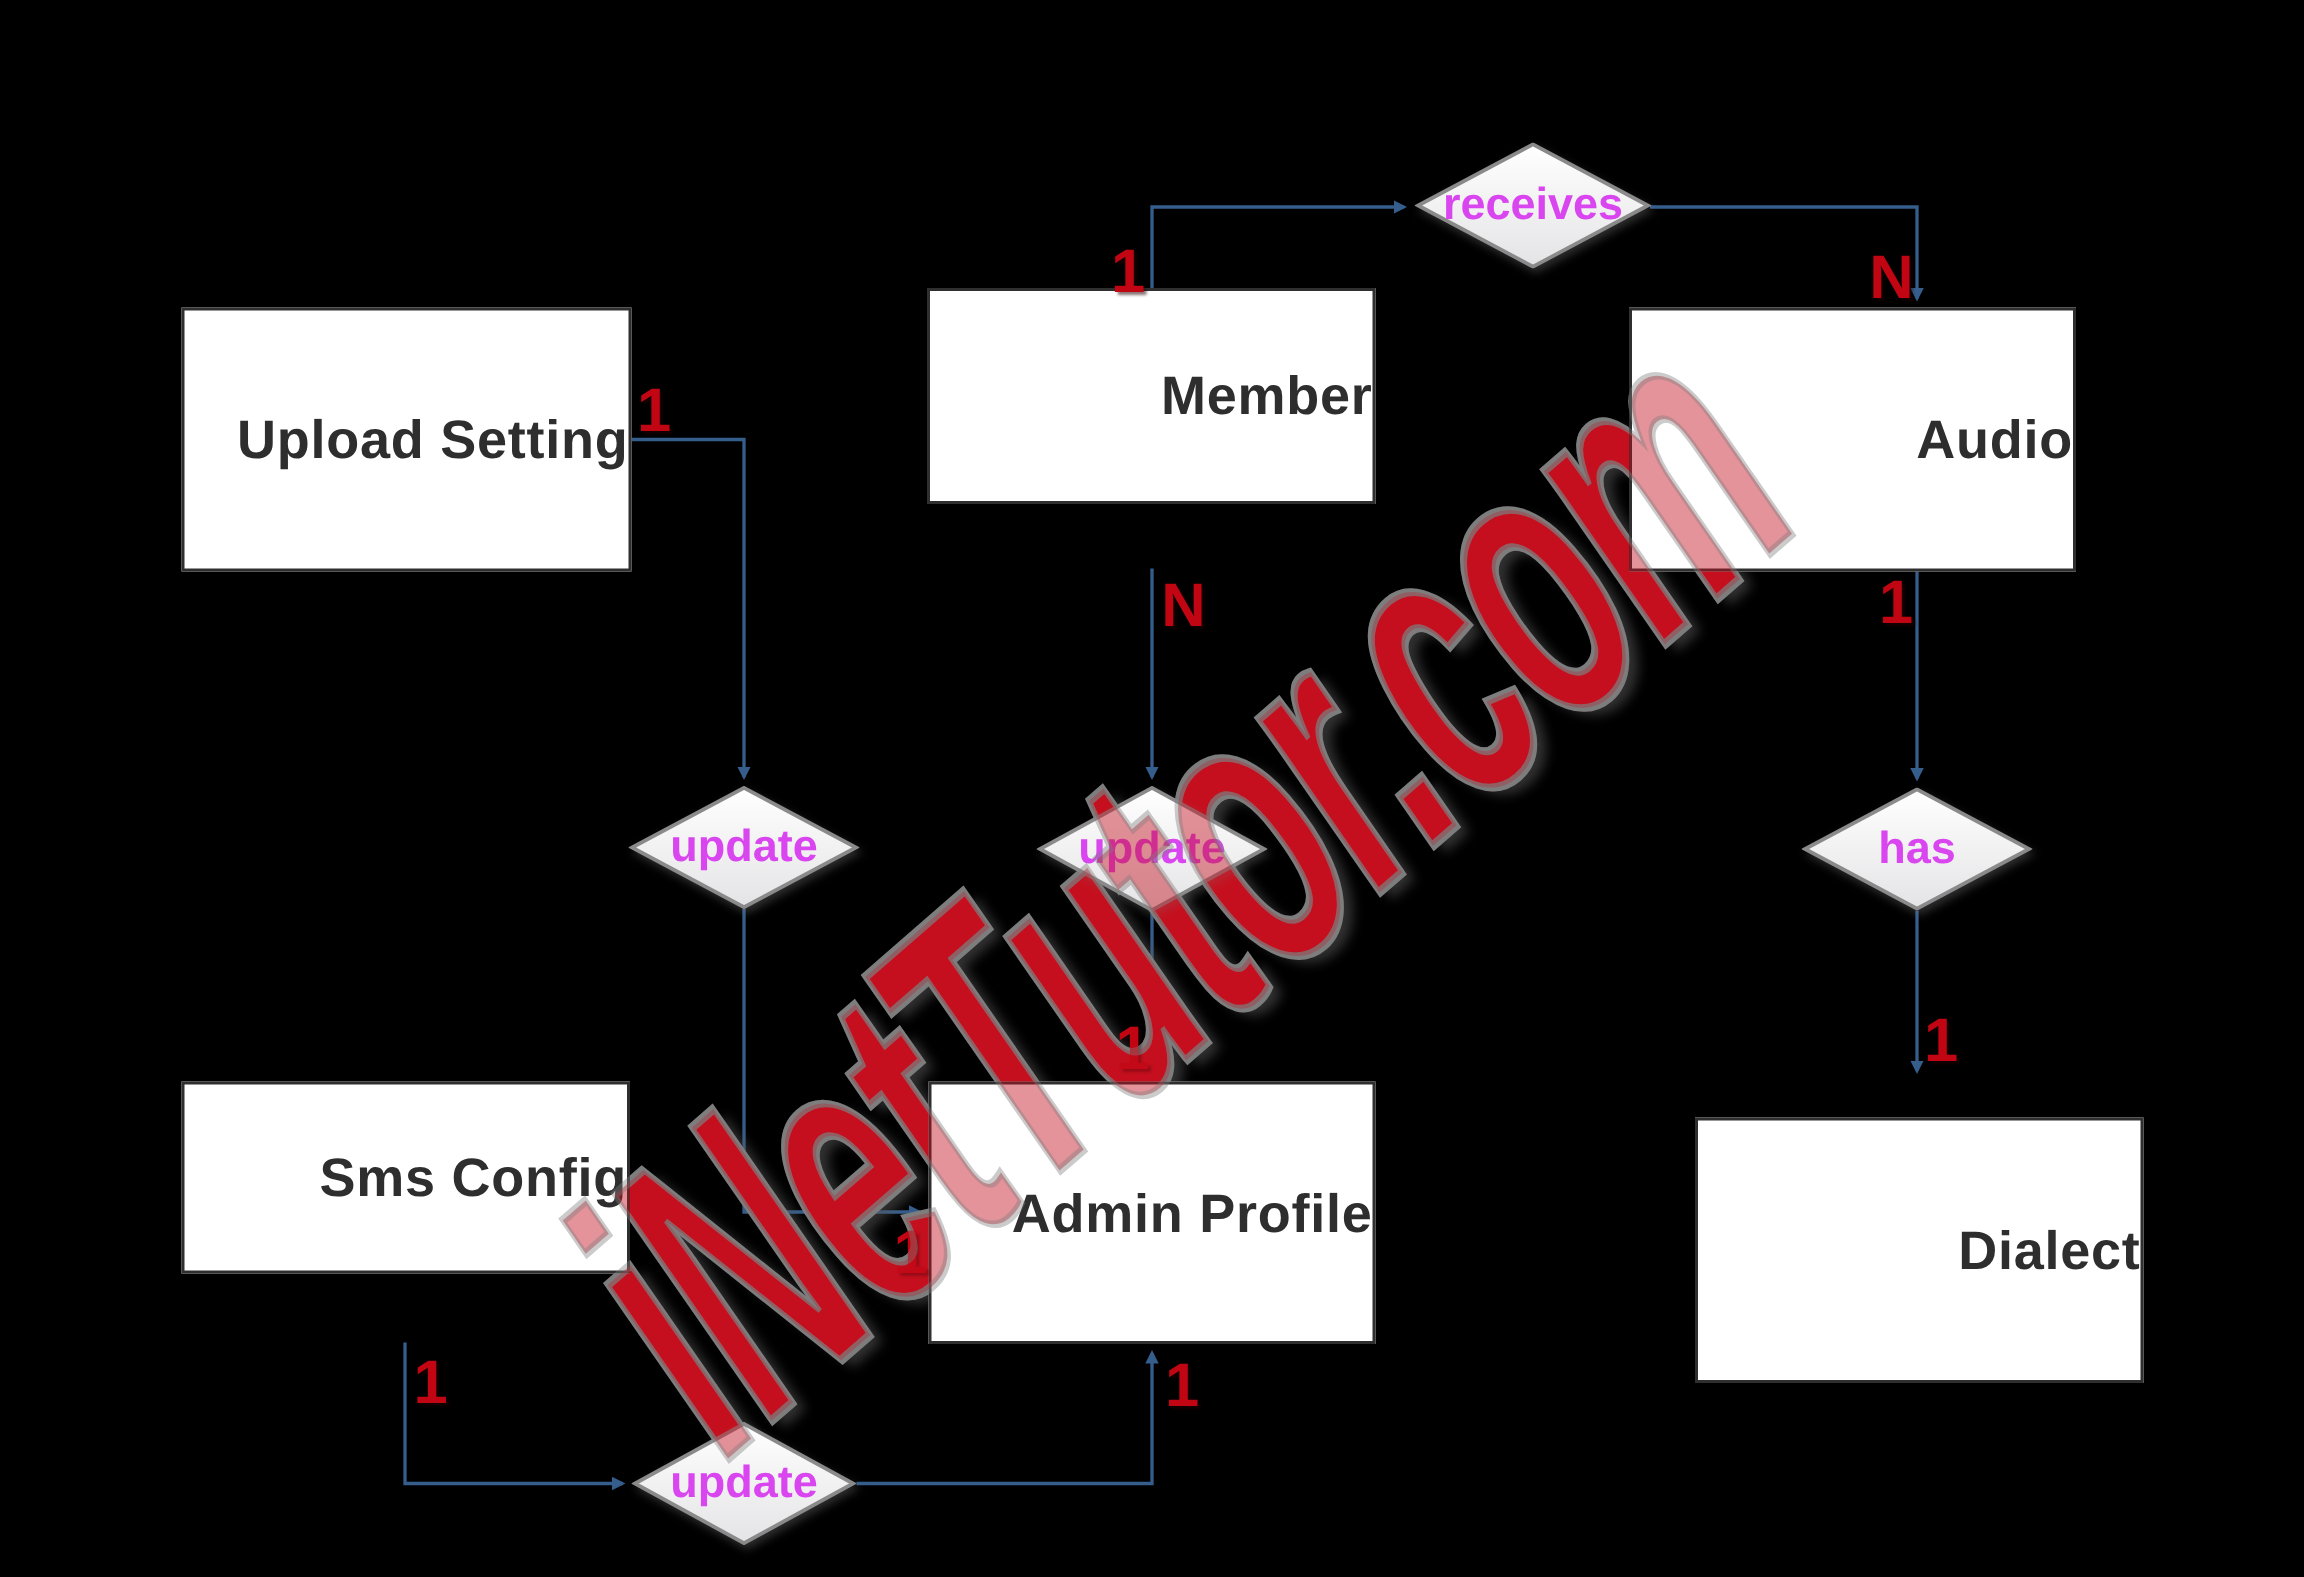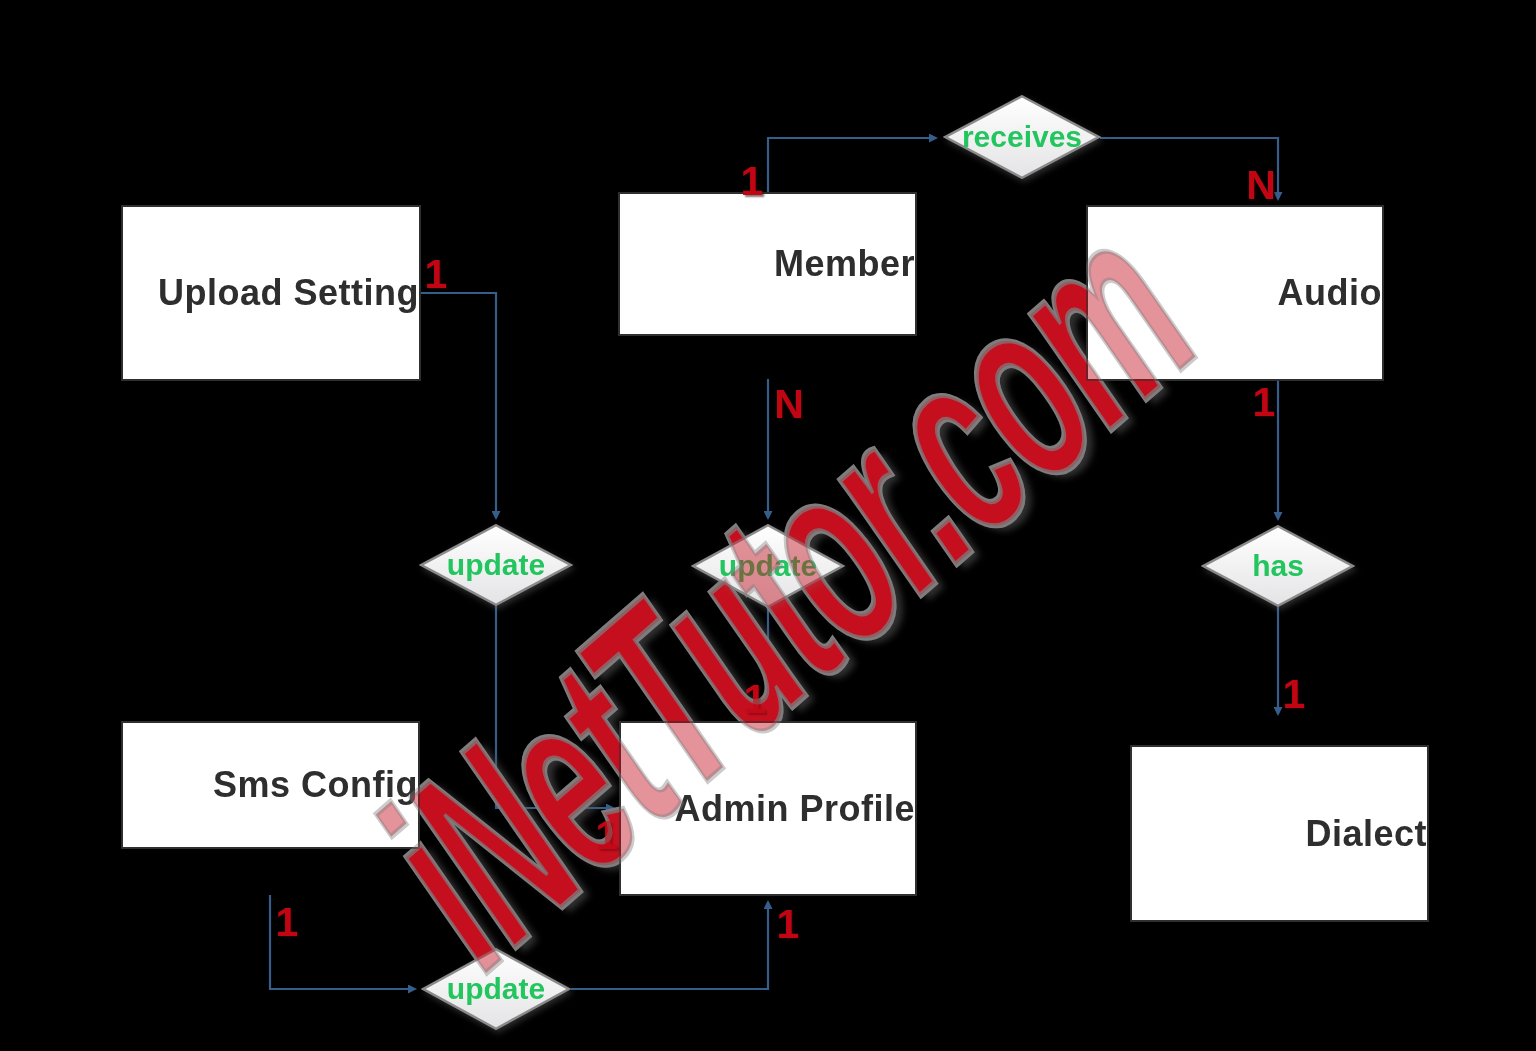--- a/index.html
+++ b/index.html
@@ -46,21 +46,21 @@
   .diamond svg {
     position: absolute;
     left: 0; top: 0;
     width: 100%; height: 100%;
     filter: drop-shadow(2px 3px 3px rgba(130,130,130,0.35));
   }
   .diamond .diamond-label {
     position: relative;
     font-size: 30px;
     font-weight: 700;
-    color: #22c55e;
+    color: #d946ef;
     white-space: nowrap;
   }
   .cardinality {
     position: absolute;
     transform: translate(-50%, -50%);
     font-size: 41px;
     font-weight: 700;
     color: #c10512;
     text-shadow: 2px 2px 2px rgba(40,0,0,0.55);
     white-space: nowrap;

